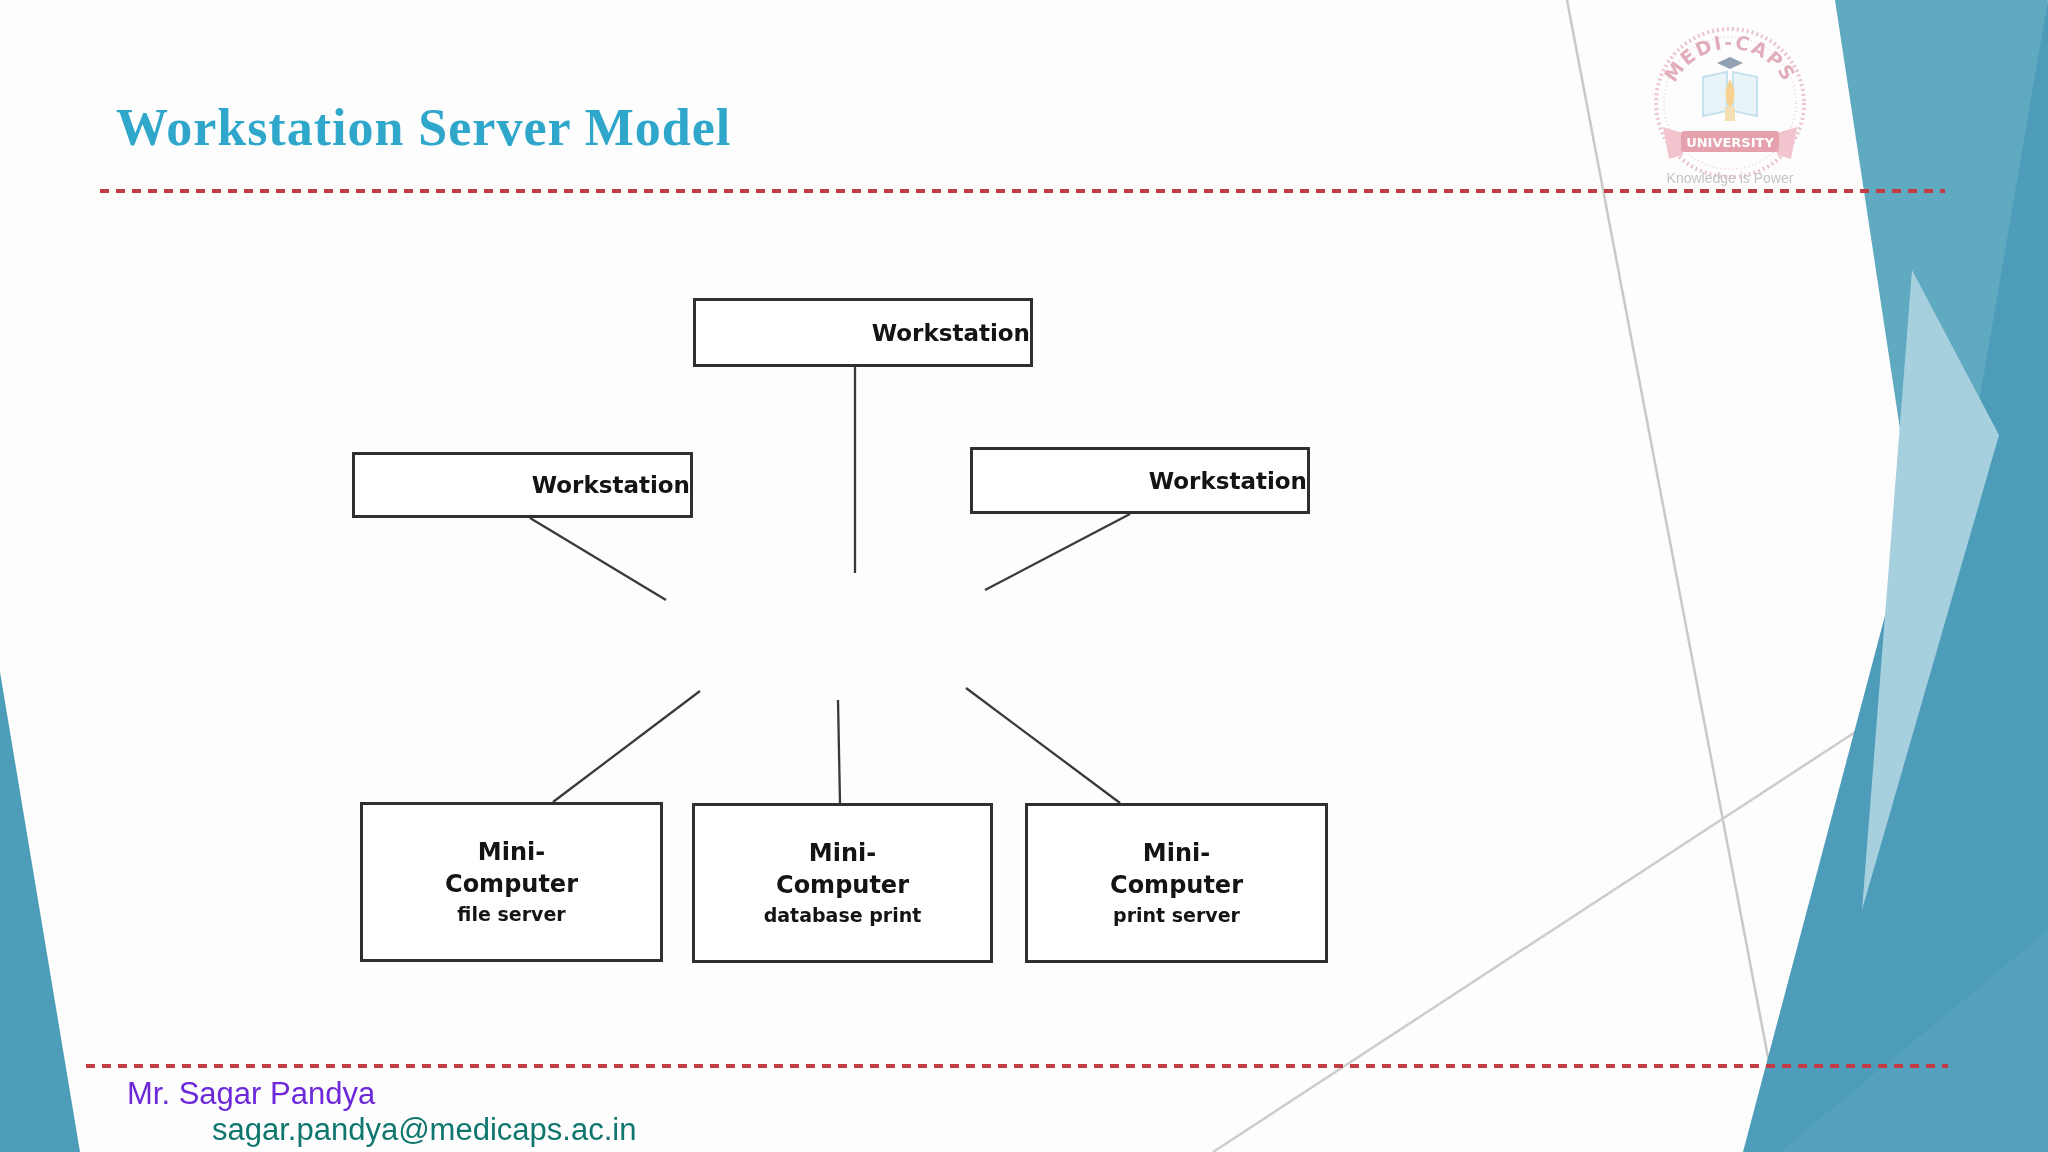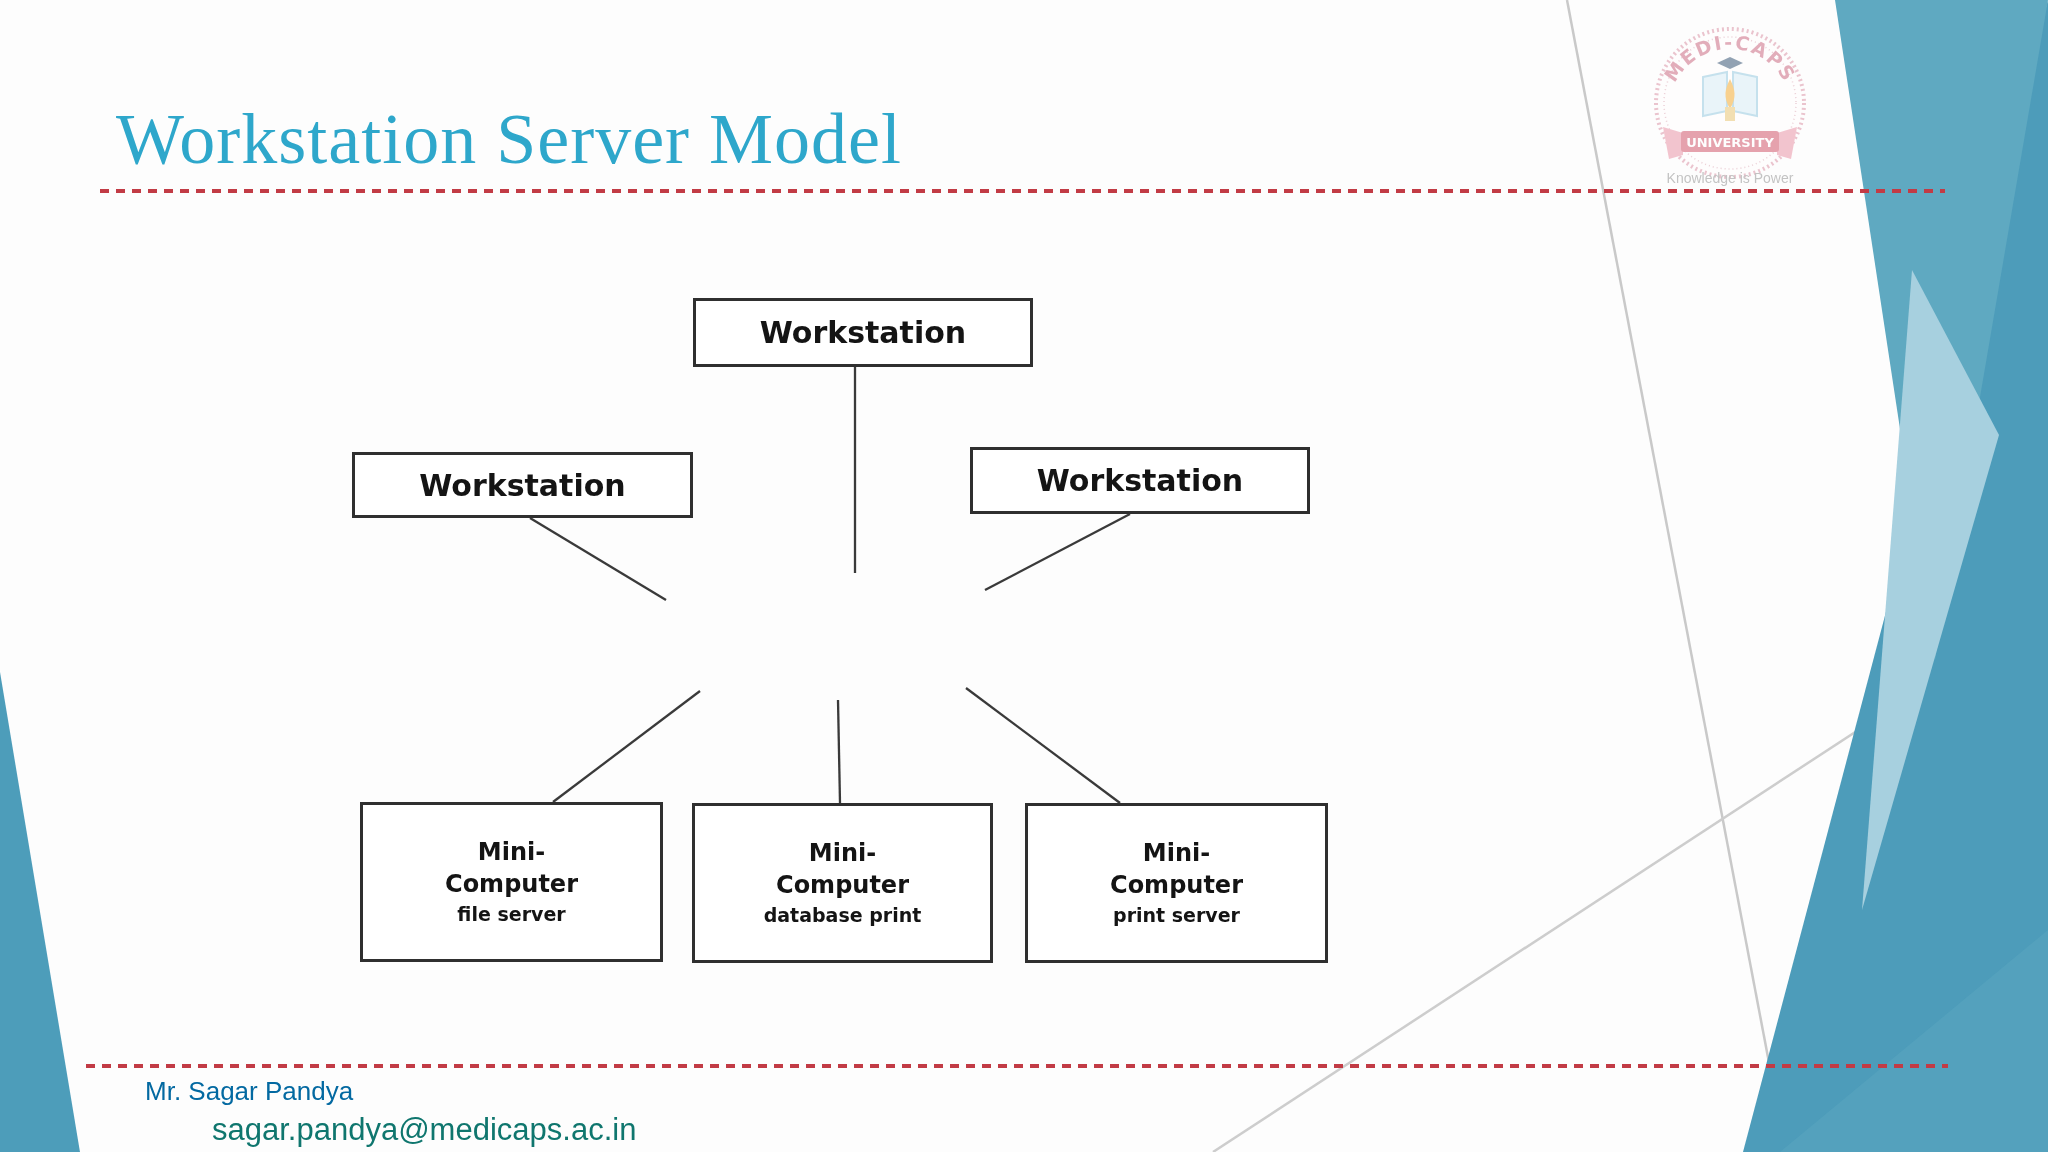--- a/index.html
+++ b/index.html
@@ -3,48 +3,48 @@
 <meta charset="utf-8">
 <style>
   html,body{margin:0;padding:0;background:#e8e8e8;}
   .slide{
     position:relative;width:2048px;height:1152px;background:#fdfdfd;
     overflow:hidden;font-family:"Liberation Sans",sans-serif;
   }
   svg.deco,svg.connectors{position:absolute;left:0;top:0;width:2048px;height:1152px;pointer-events:none;}
   .title{
     position:absolute;left:116px;top:98px;margin:0;
-    font-family:"Liberation Serif",serif;font-weight:400;font-size:72px;
+    font-family:"Liberation Serif",serif;font-weight:700;font-size:52px;
     color:#2ea7cb;letter-spacing:1px;white-space:nowrap;
   }
   .dashline{
     position:absolute;height:4px;
     background:repeating-linear-gradient(90deg,#c23b45 0 9px,transparent 9px 16px);
   }
   .dash-title{left:100px;top:189px;width:1845px;}
   .dash-footer{left:86px;top:1064px;width:1862px;}
   .node{
     position:absolute;background:#fff;border:3px solid #2f2f2f;box-sizing:border-box;
     display:flex;align-items:center;justify-content:center;flex-direction:column;
     font-family:"DejaVu Sans",sans-serif;font-weight:700;color:#141414;
   }
-  .ws{font-size:30px;}
+  .ws{font-size:23px;align-items:flex-end;}
   .ws-top{left:693px;top:298px;width:340px;height:69px;}
   .ws-left{left:352px;top:452px;width:341px;height:66px;}
   .ws-right{left:970px;top:447px;width:340px;height:67px;}
   .lan{
     left:620px;top:572px;width:427px;height:132px;border-radius:50%;
     border-width:2.5px;font-size:24px;line-height:1.3;
   }
   .mini{width:303px;height:160px;font-size:24px;line-height:1.3;}
   .mini .small{font-size:19px;margin-top:2px;text-align:center;}
   .mini-file{left:360px;top:802px;}
   .mini-db{left:692px;top:803px;width:301px;}
   .mini-print{left:1025px;top:803px;}
-  .footer-name{position:absolute;left:145px;top:1076px;font-size:26px;color:#0369a1;}
+  .footer-name{position:absolute;left:127px;top:1076px;font-size:31px;color:#6d28d9;}
   .footer-email{position:absolute;left:212px;top:1112px;font-size:31px;color:#0f766e;}
   .logo{position:absolute;left:1645px;top:15px;opacity:.5;}
 </style>
 </head>
 <body>
 
 <div class="slide">
 
   <svg class="deco" viewBox="0 0 2048 1152">
     <line x1="1567" y1="0" x2="1786" y2="1152" stroke="#c9c9c9" stroke-width="2.5"></line>

